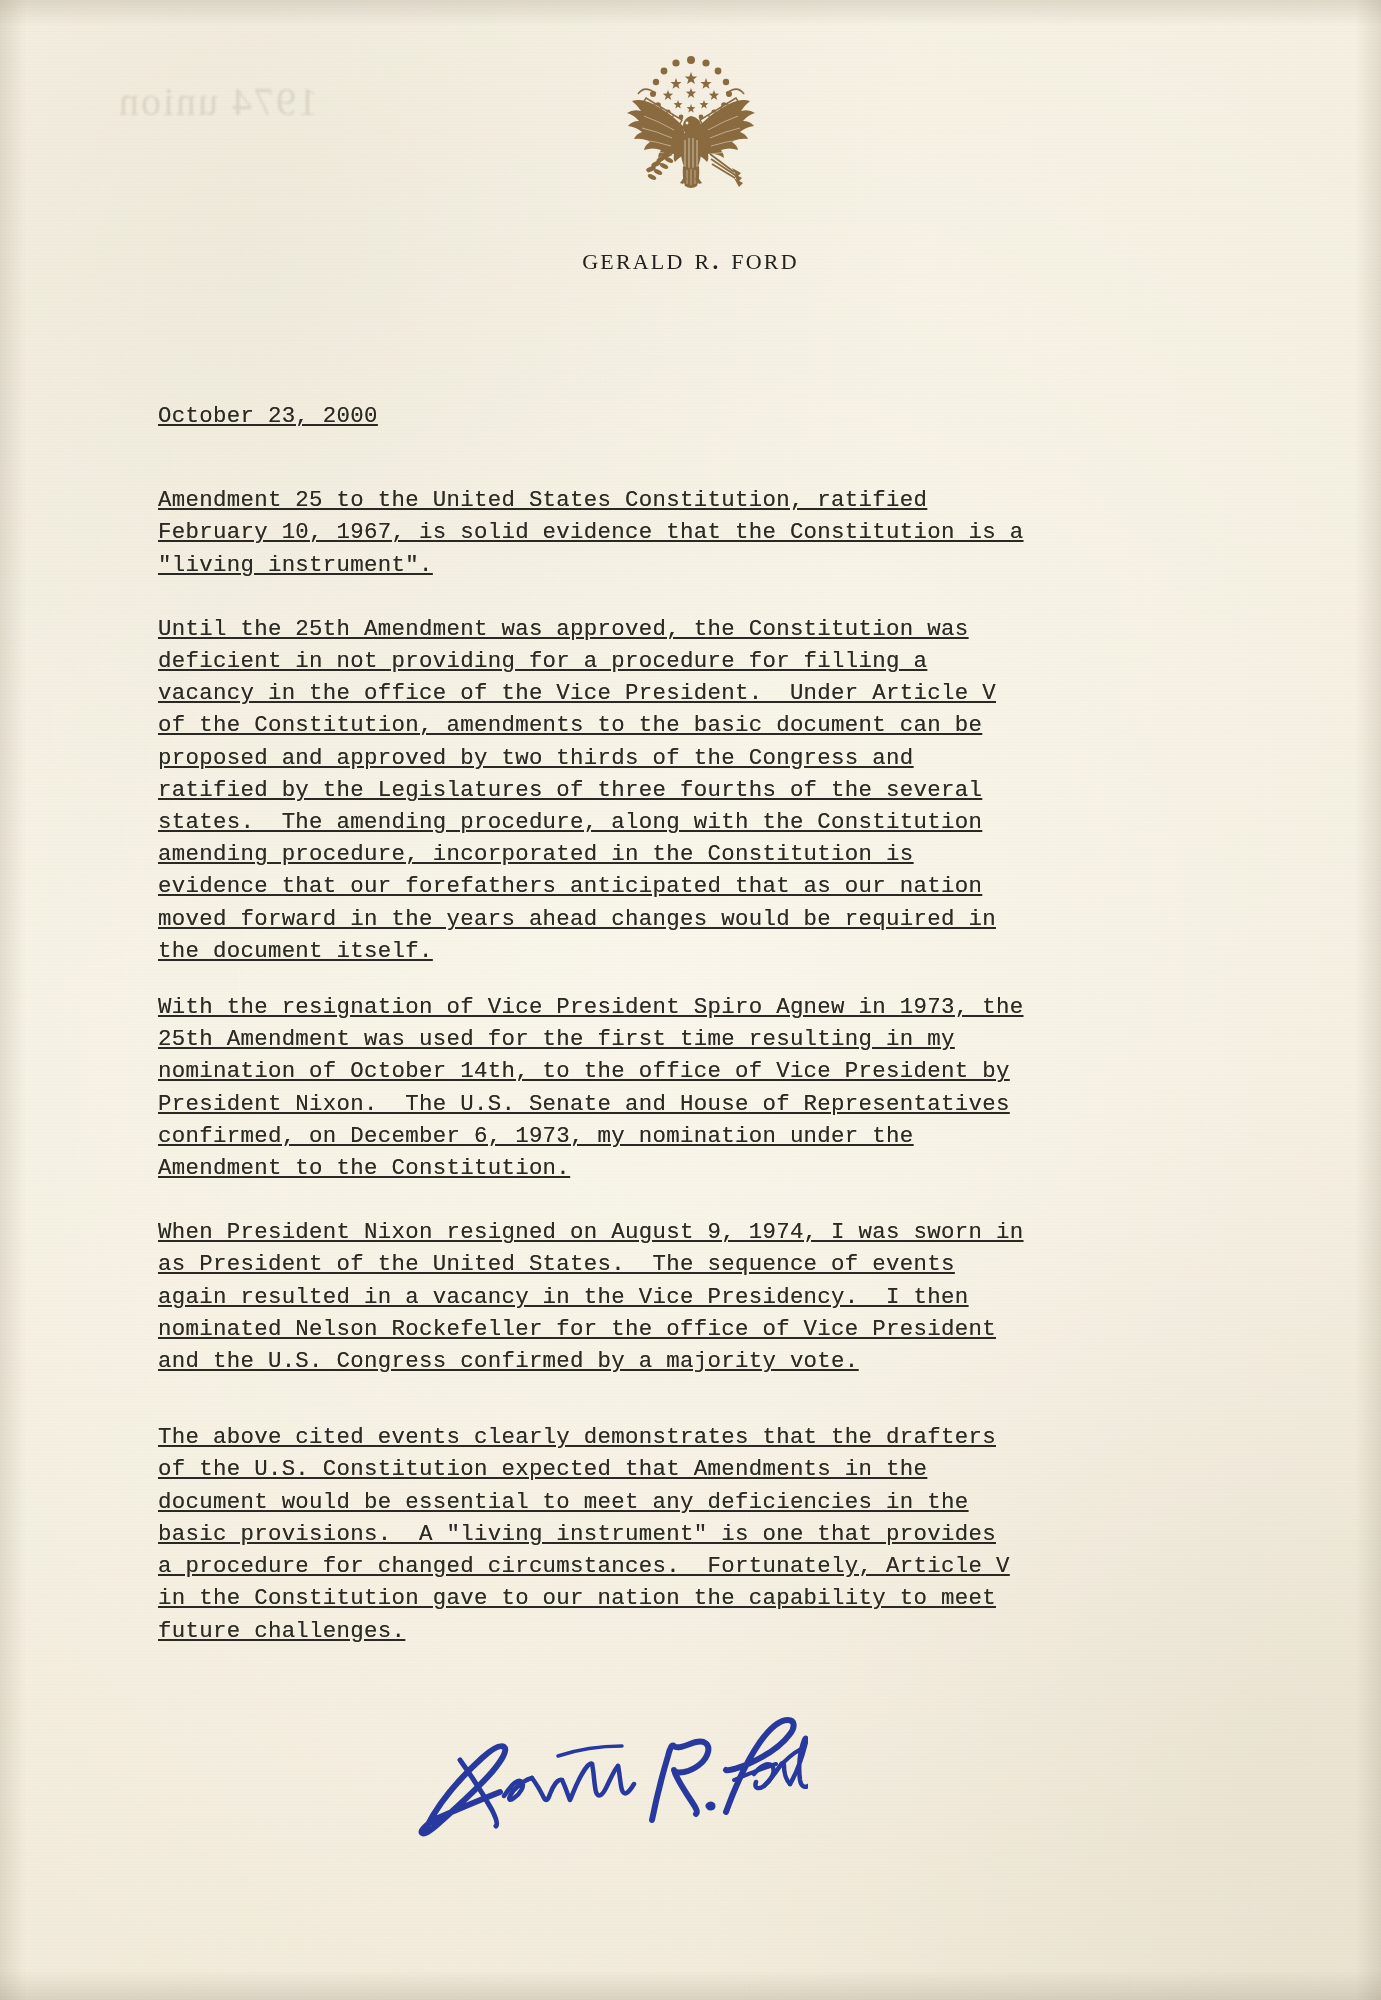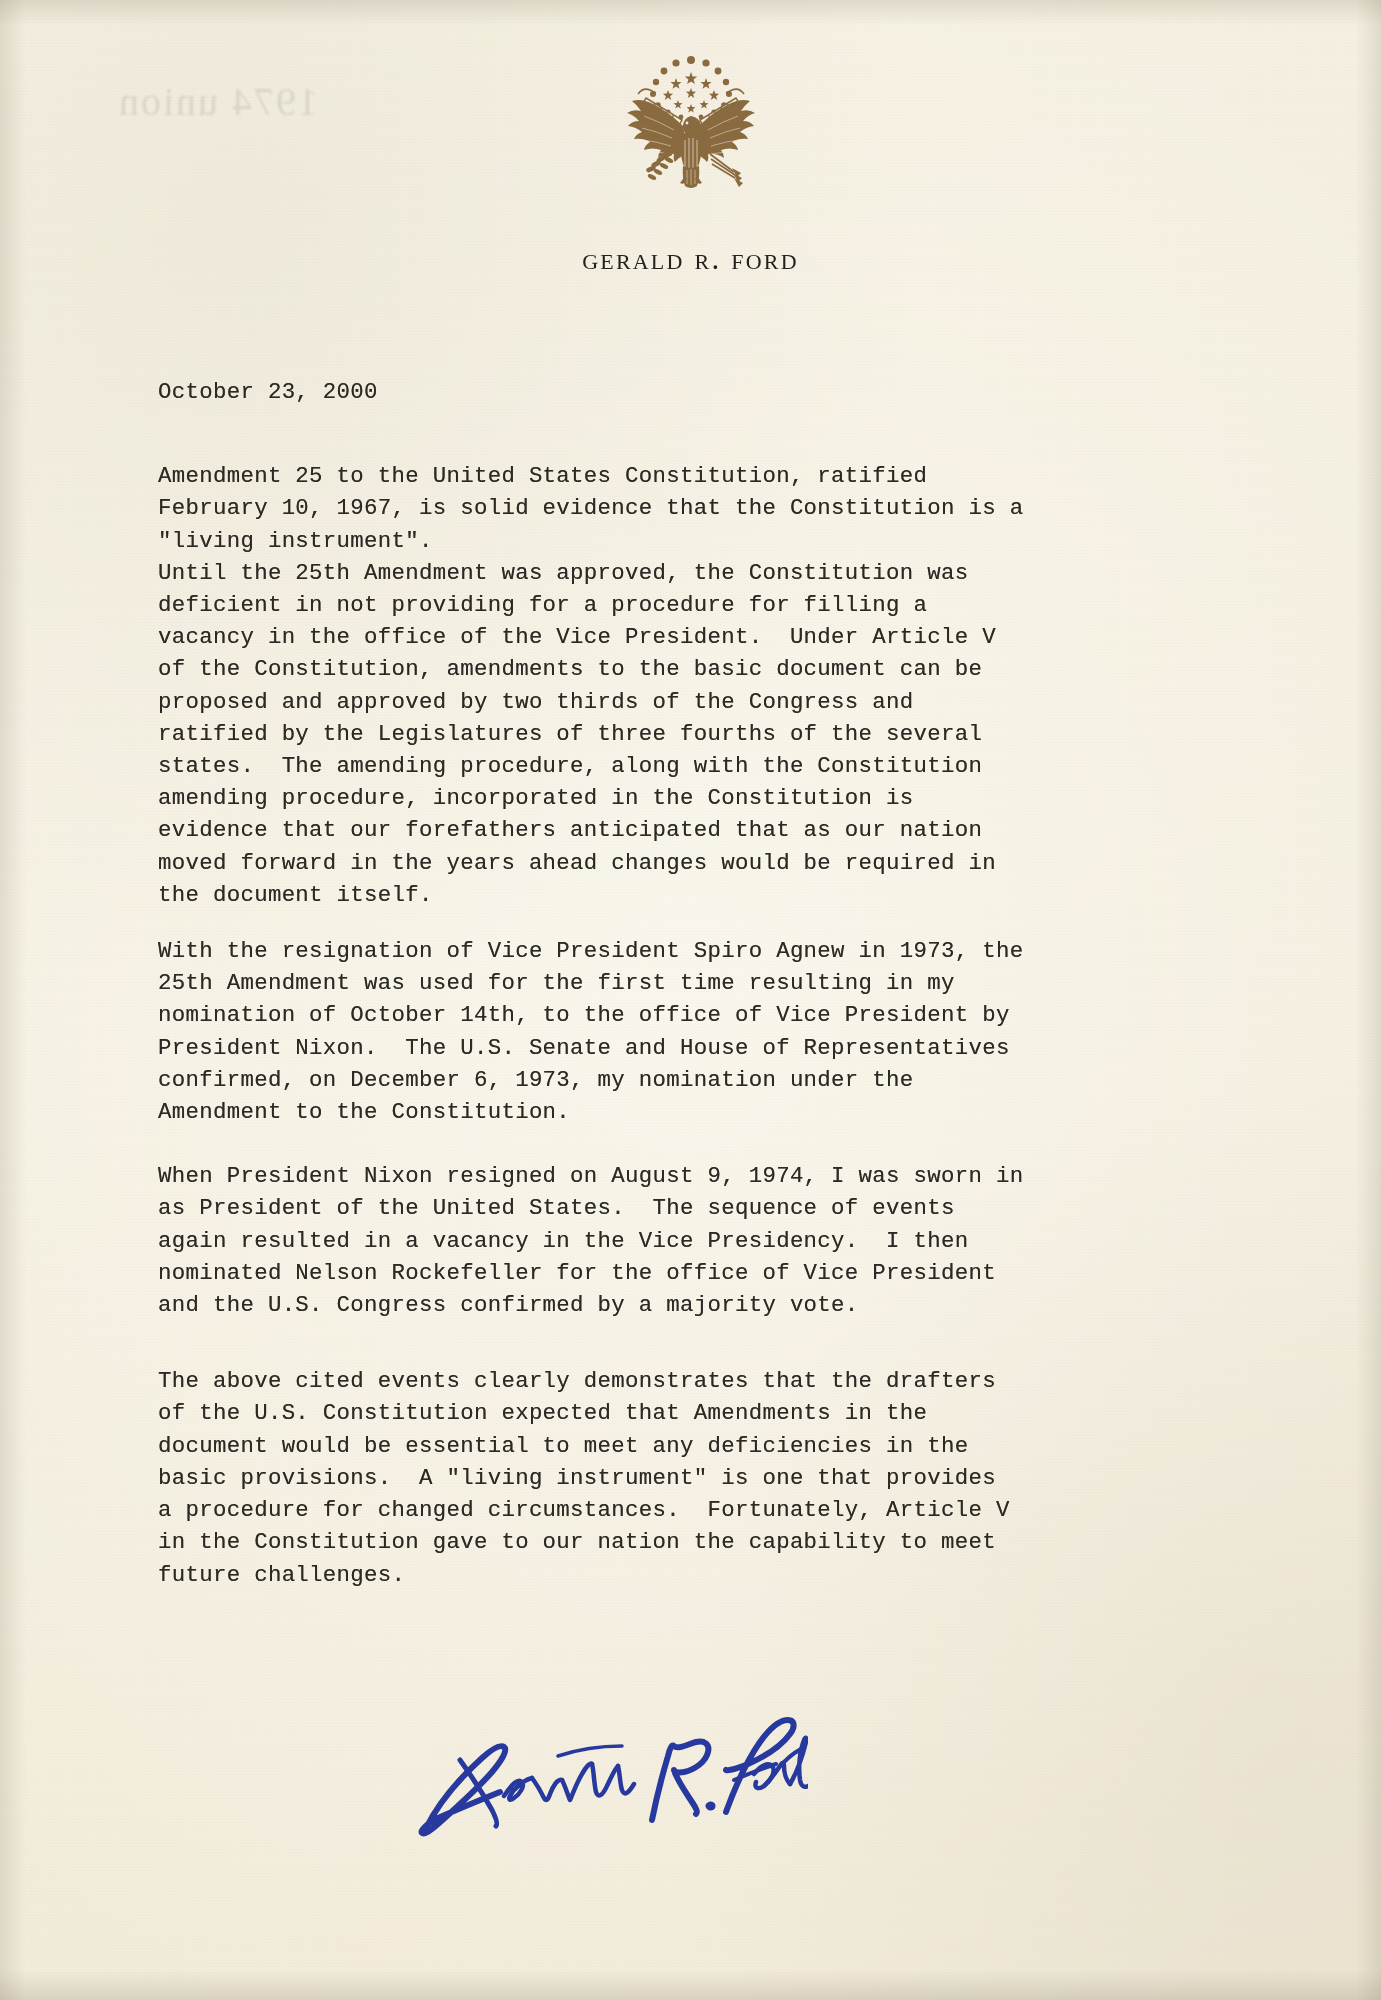--- a/index.html
+++ b/index.html
@@ -90,40 +90,41 @@
     font-variant: small-caps;
     text-transform: lowercase;
     white-space: pre;
   }
   #letterhead-name::first-letter { font-size: 31px; }
 
   
   #letter-body {
     position: absolute;
     left: 158px;
-    top: 376px;
+    top: 400px;
     width: 1080px;
     color: #2a2823;
+    text-decoration: underline;
   }
 
   .tw {
     font-family: "Liberation Mono", "DejaVu Sans Mono", monospace;
     font-size: 22.4px;
     line-height: 32.2px;
     letter-spacing: 0.3px;
     white-space: pre-wrap;
     color: #2b2924;
     text-shadow: 0 0 0.45px rgba(40,38,32,0.55);
   }
 
   #date-line { margin: 0 0 0 0; }
 
   .para { margin: 0; }
   #p1 { margin-top: 52px; }
-  #p2 { }
+  #p2 { margin-top: 32px; }
   #p3 { margin-top: 24px; }
   #p4 { margin-top: 32px; }
   #p5 { margin-top: 44px; }
 
   #closing { margin-top: 46px; }
 
   
   #signature {
     position: absolute;
     left: 408px;

